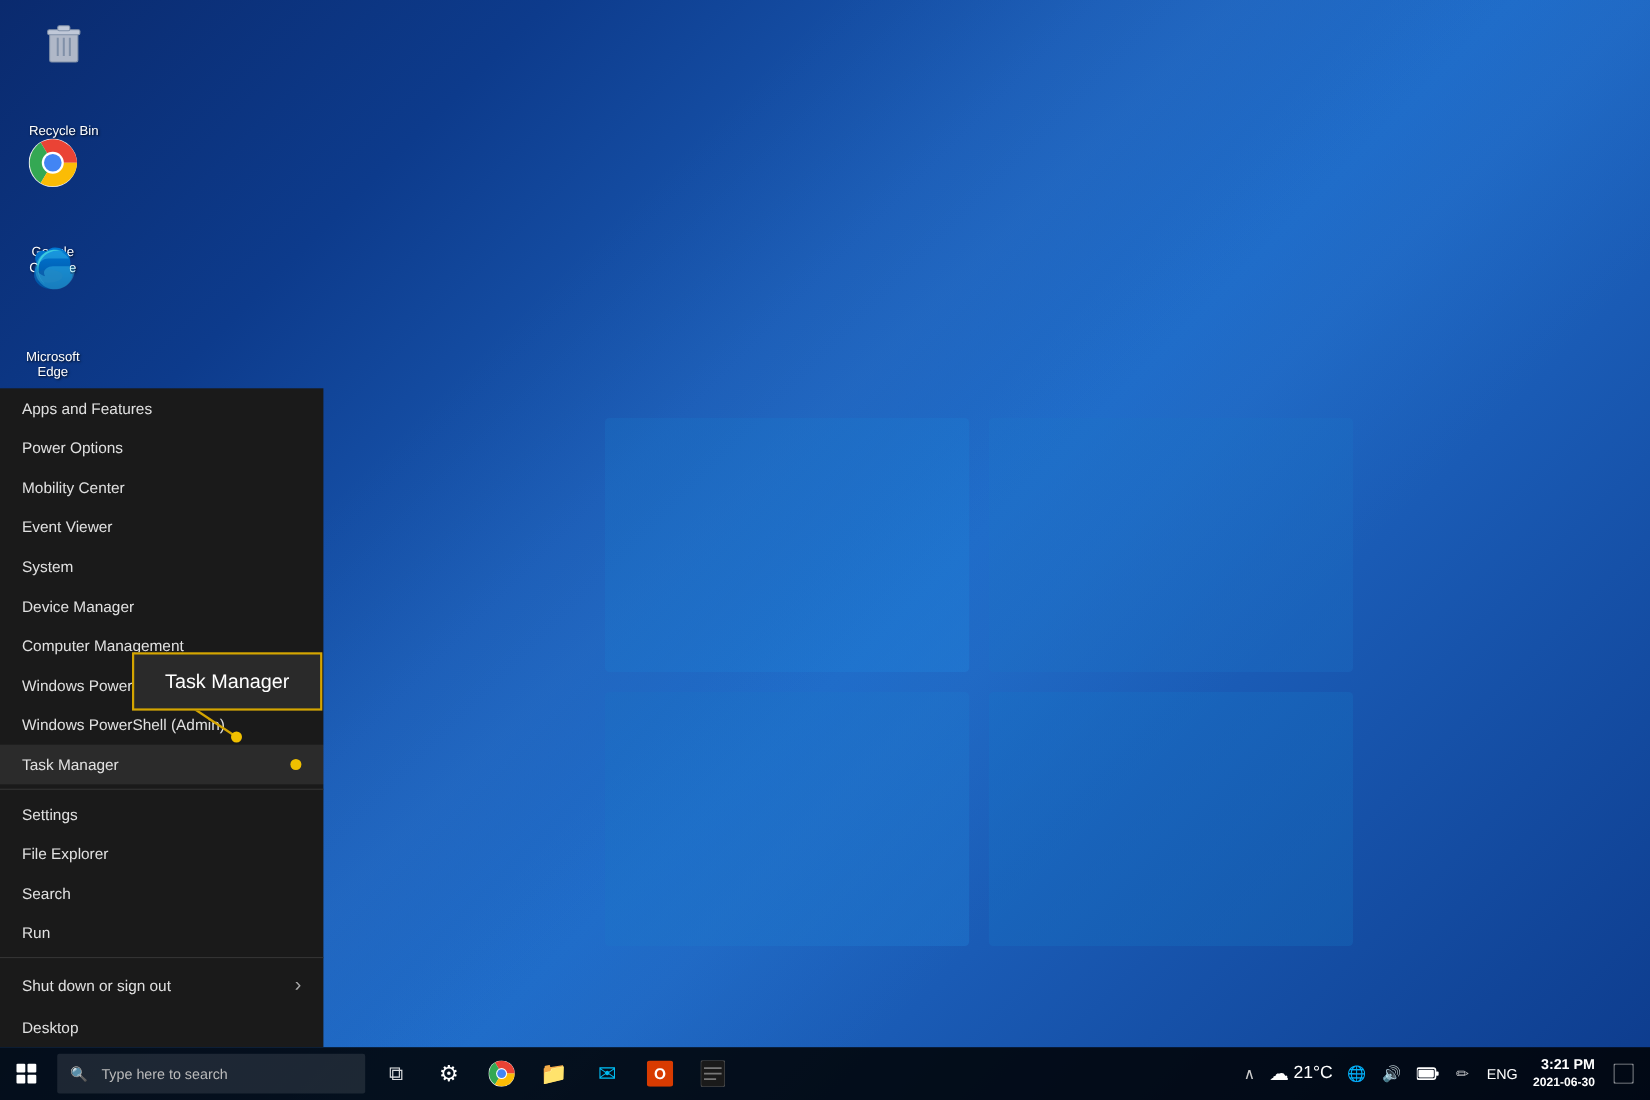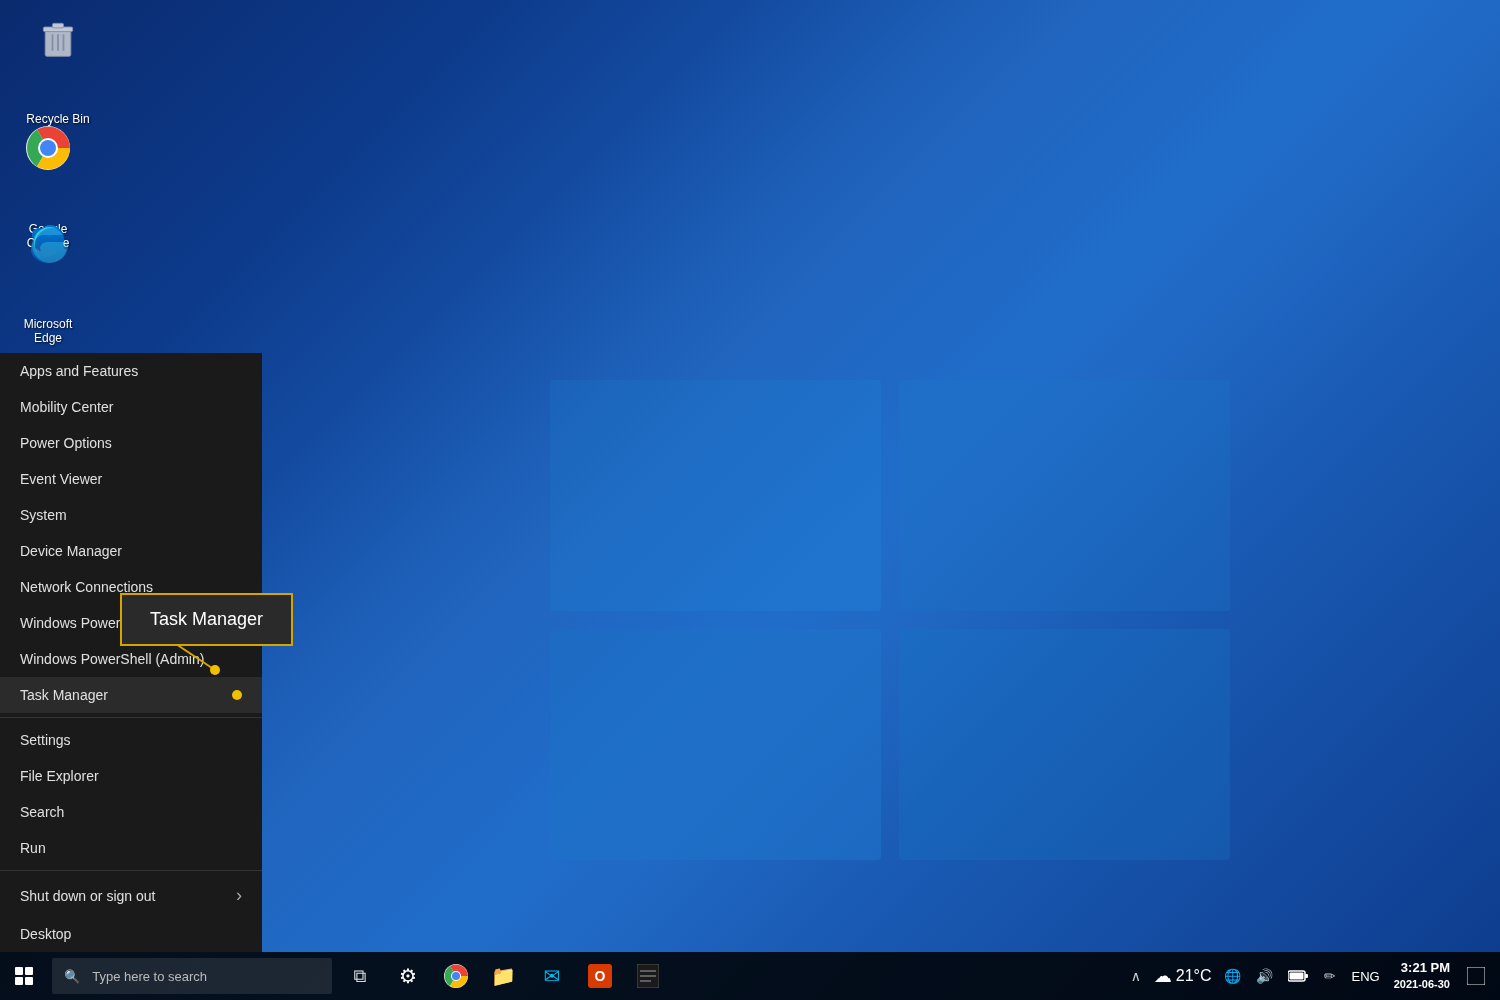--- a/index.html
+++ b/index.html
@@ -145,21 +145,21 @@
       align-items: center;
       justify-content: center;
       cursor: pointer;
     }
 
     
     #context-menu {
       position: absolute;
       bottom: 48px;
       left: 0;
-      width: 262px;
+      width: 294px;
       background: #1a1a1a;
       color: #e0e0e0;
       z-index: 200;
       font-size: 14px;
     }
 
     .menu-item {
       padding: 10px 20px;
       cursor: pointer;
       display: flex;
@@ -293,36 +293,36 @@
       </svg>
     </div>
     <span class="icon-label">Microsoft Edge</span>
   </div>
 
   <div id="context-menu">
     <div class="menu-item">
       <span>Apps and Features</span>
     </div>
     <div class="menu-item">
+      <span>Power Options</span>
+    </div>
+    <div class="menu-item">
       <span>Mobility Center</span>
     </div>
     <div class="menu-item">
-      <span>Power Options</span>
-    </div>
-    <div class="menu-item">
       <span>Event Viewer</span>
     </div>
     <div class="menu-item">
       <span>System</span>
     </div>
     <div class="menu-item">
       <span>Device Manager</span>
     </div>
     <div class="menu-item">
-      <span>Network Connections</span>
+      <span>Computer Management</span>
     </div>
     <div class="menu-item">
       <span>Windows PowerShell</span>
     </div>
     <div class="menu-item">
       <span>Windows PowerShell (Admin)</span>
     </div>
     <div class="menu-item" style="background: rgba(255,255,255,0.08);">
       <span>Task Manager</span>
       <span class="yellow-dot"></span>

